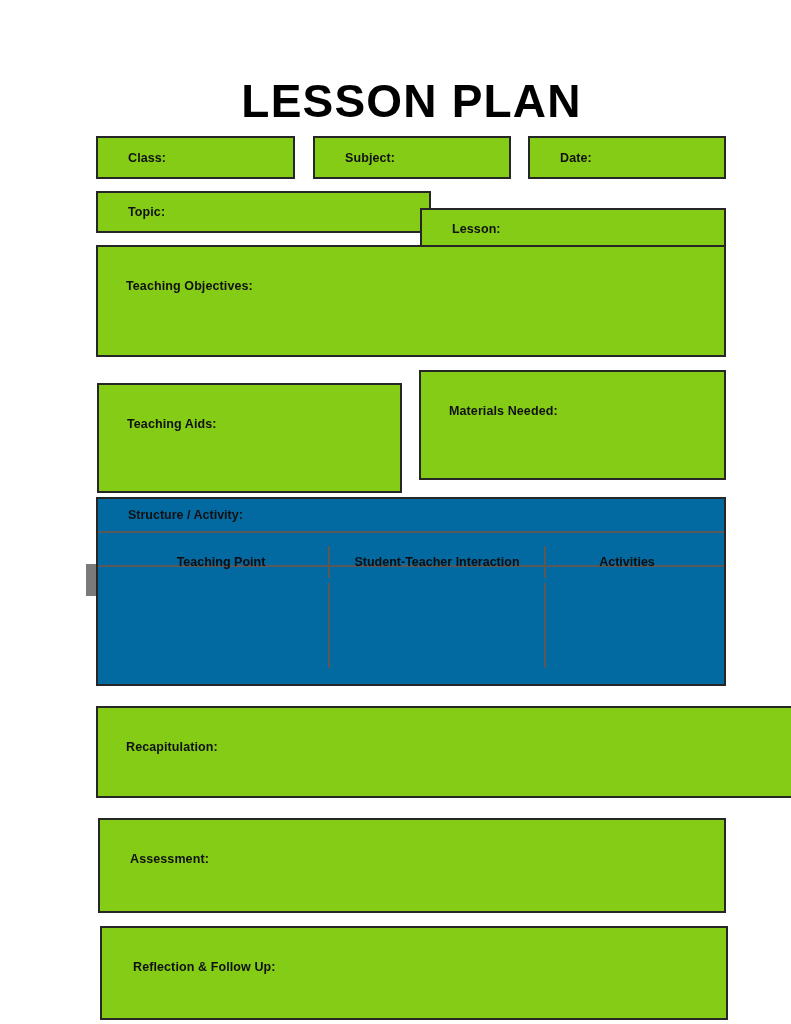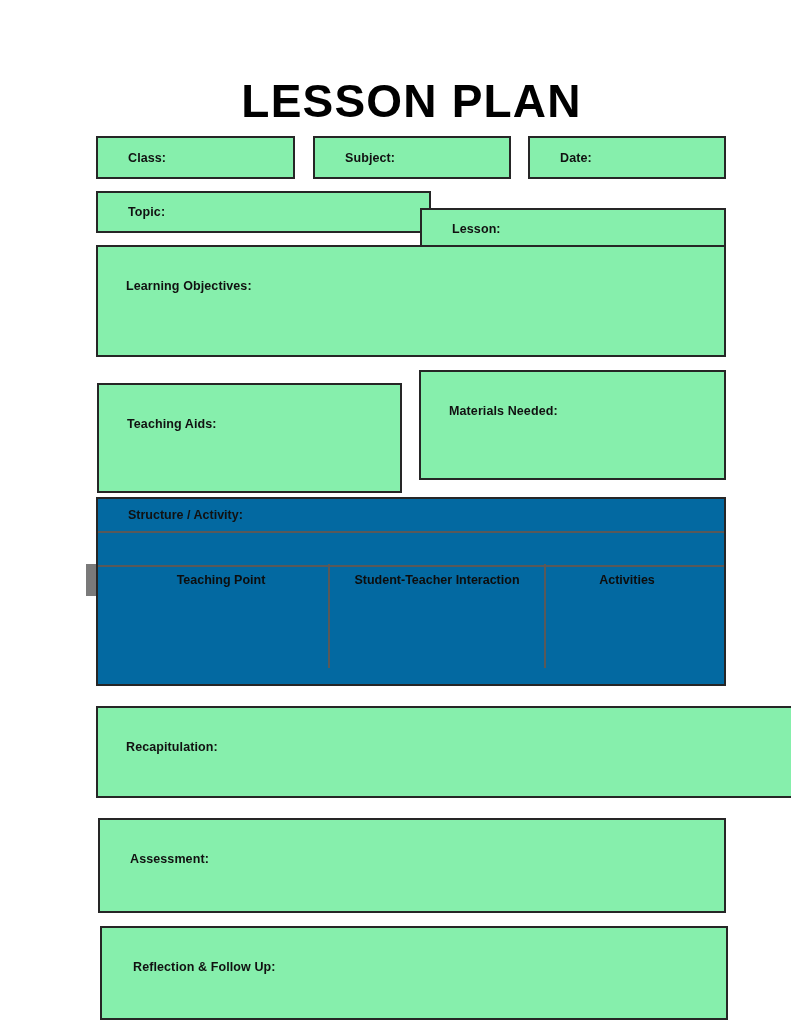--- a/index.html
+++ b/index.html
@@ -34,21 +34,21 @@
     font-weight: 900;
     letter-spacing: 1.2px;
     line-height: 1;
     color: #000000;
   }
 
   
   .box {
     position: absolute;
     border: 2px solid #262626;
-    background: #86efac;
+    background: #84cc16;
   }
 
   .box > .lbl {
     position: absolute;
     font-size: 12.5px;
     font-weight: 600;
     color: #111111;
     white-space: nowrap;
     letter-spacing: 0.1px;
   }
@@ -108,21 +108,20 @@
   }
 
   #structure-header .th {
     display: flex;
     align-items: center;
     justify-content: center;
     font-size: 12.5px;
     font-weight: 700;
     color: #0d0d0d;
     white-space: nowrap;
-    margin-top: 18px;
   }
 
   #structure-header .th.c1 { width: 214px; }
   #structure-header .th.c2 { width: 216px; border-left: 2px solid #595959; }
   #structure-header .th.c3 { flex: 1;     border-left: 2px solid #595959; }
 
   #structure-body {
     position: absolute;
     left: 0;
     top: 68px;
@@ -166,21 +165,21 @@
 
   <div class="box single" style="left:80px; top:175px; width:335px; height:42px;">
     <span class="lbl">Topic:</span>
   </div>
 
   <div class="box single" style="left:404px; top:192px; width:306px; height:42px;">
     <span class="lbl">Lesson:</span>
   </div>
 
   <div class="box tall" style="left:80px; top:229px; width:630px; height:112px;">
-    <span class="lbl">Learning Objectives:</span>
+    <span class="lbl">Teaching Objectives:</span>
   </div>
 
   <div class="box tall" style="left:81px; top:367px; width:305px; height:110px;">
     <span class="lbl">Teaching Aids:</span>
   </div>
 
   <div class="box tall" style="left:403px; top:354px; width:307px; height:110px;">
     <span class="lbl">Materials Needed:</span>
   </div>
 

